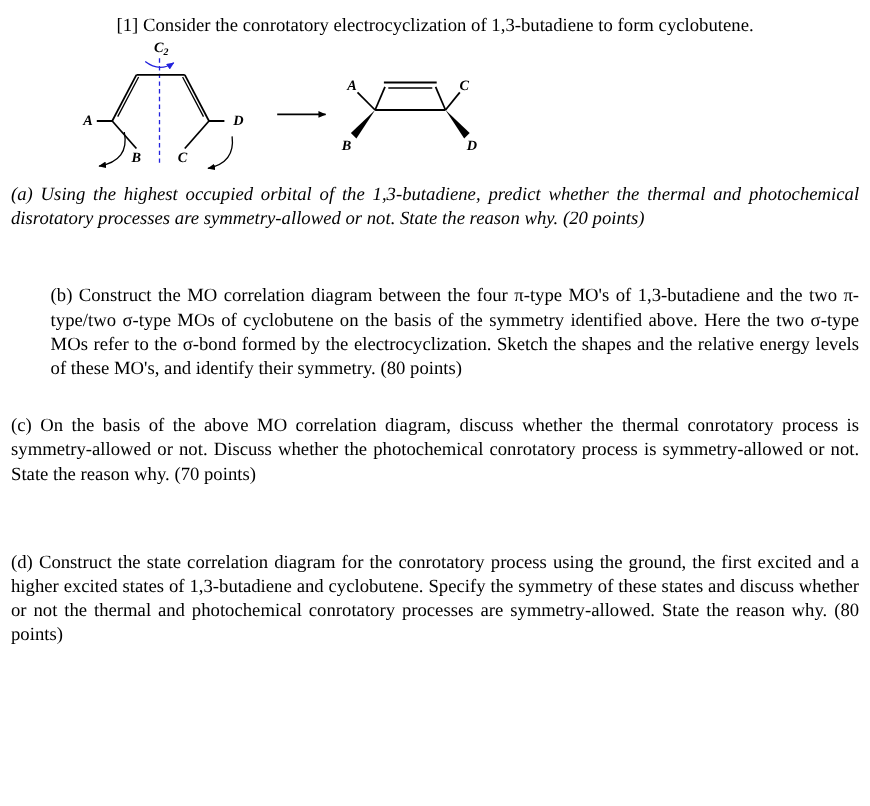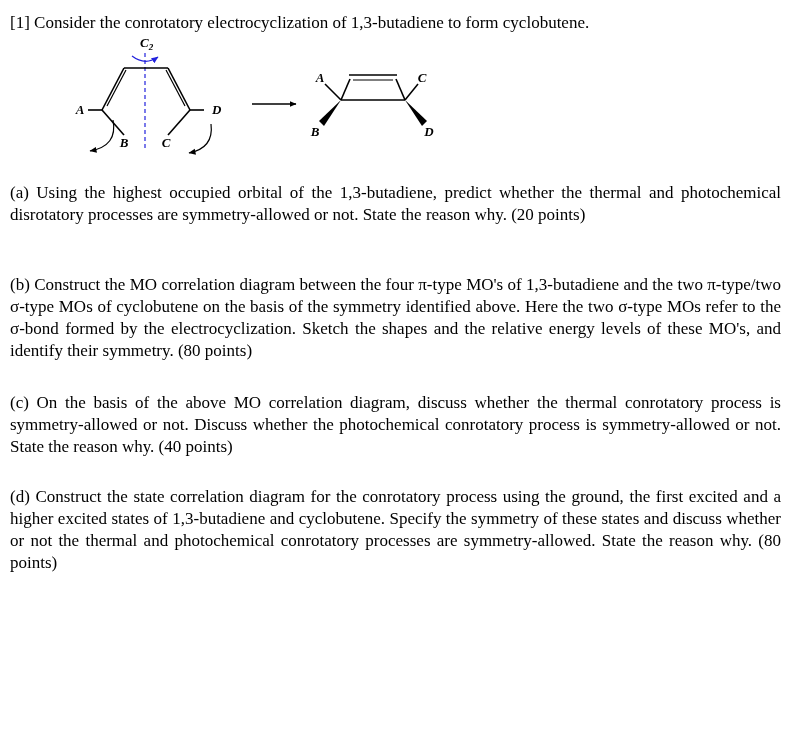--- a/index.html
+++ b/index.html
@@ -3,34 +3,34 @@
 <meta charset="utf-8">
 <style>
   html, body { margin: 0; padding: 0; background: #ffffff; }
   body {
     width: 791px; min-height: 733px; box-sizing: border-box;
     padding: 12px 10px 10px 10px;
     font-family: "Liberation Serif", serif;
     font-size: 17px; color: #000;
   }
   p { margin: 0; line-height: 22px; text-align: justify; }
-  p.title { text-align: left; }
+  p.title { text-align: center; }
   .scheme { height: 126px; font-style: italic; }
   .scheme svg { display: block; margin-left: 46px; }
   .scheme text {
     font-family: "Liberation Serif", serif;
     font-weight: bold; font-size: 13px; fill: #000;
   }
   .scheme .sub { font-size: 9px; }
   .bond { stroke: #000; stroke-width: 1.6; fill: none; }
   .thin  { stroke: #000; stroke-width: 1.2; fill: none; }
-  .para-a { margin-top: 22px; }
-  .para-b { margin-top: 48px; }
+  .para-a { margin-top: 6px; font-style: italic; }
+  .para-b { margin-top: 48px; margin-left: 36px; }
   .para-c { margin-top: 30px; }
-  .para-d { margin-top: 28px; }
+  .para-d { margin-top: 58px; }
 </style>
 </head>
 <body>
 
 <div>
 
   <p class="title">[1] Consider the conrotatory electrocyclization of 1,3-butadiene to form cyclobutene.</p>
 
   <div class="scheme">
     <svg width="400" height="126" viewBox="0 0 400 126">
@@ -86,16 +86,16 @@
         <text x="264" y="48" text-anchor="middle">A</text>
         <text x="366" y="48" text-anchor="middle">C</text>
         <text x="259" y="102" text-anchor="middle">B</text>
         <text x="373" y="102" text-anchor="middle">D</text>
       </g>
     </svg>
   </div>
 
   <p class="para-a">(a) Using the highest occupied orbital of the 1,3-butadiene, predict whether the thermal and photochemical disrotatory processes are symmetry-allowed or not. State the reason why. (20 points)</p>
   <p class="para-b">(b) Construct the MO correlation diagram between the four π-type MO's of 1,3-butadiene and the two π-type/two σ-type MOs of cyclobutene on the basis of the symmetry identified above. Here the two σ-type MOs refer to the σ-bond formed by the electrocyclization. Sketch the shapes and the relative energy levels of these MO's, and identify their symmetry. (80 points)</p>
-  <p class="para-c">(c) On the basis of the above MO correlation diagram, discuss whether the thermal conrotatory process is symmetry-allowed or not. Discuss whether the photochemical conrotatory process is symmetry-allowed or not. State the reason why. (40 points)</p>
+  <p class="para-c">(c) On the basis of the above MO correlation diagram, discuss whether the thermal conrotatory process is symmetry-allowed or not. Discuss whether the photochemical conrotatory process is symmetry-allowed or not. State the reason why. (70 points)</p>
   <p class="para-d">(d) Construct the state correlation diagram for the conrotatory process using the ground, the first excited and a higher excited states of 1,3-butadiene and cyclobutene. Specify the symmetry of these states and discuss whether or not the thermal and photochemical conrotatory processes are symmetry-allowed. State the reason why. (80 points)</p>
 
 </div>
 
 </body></html>

